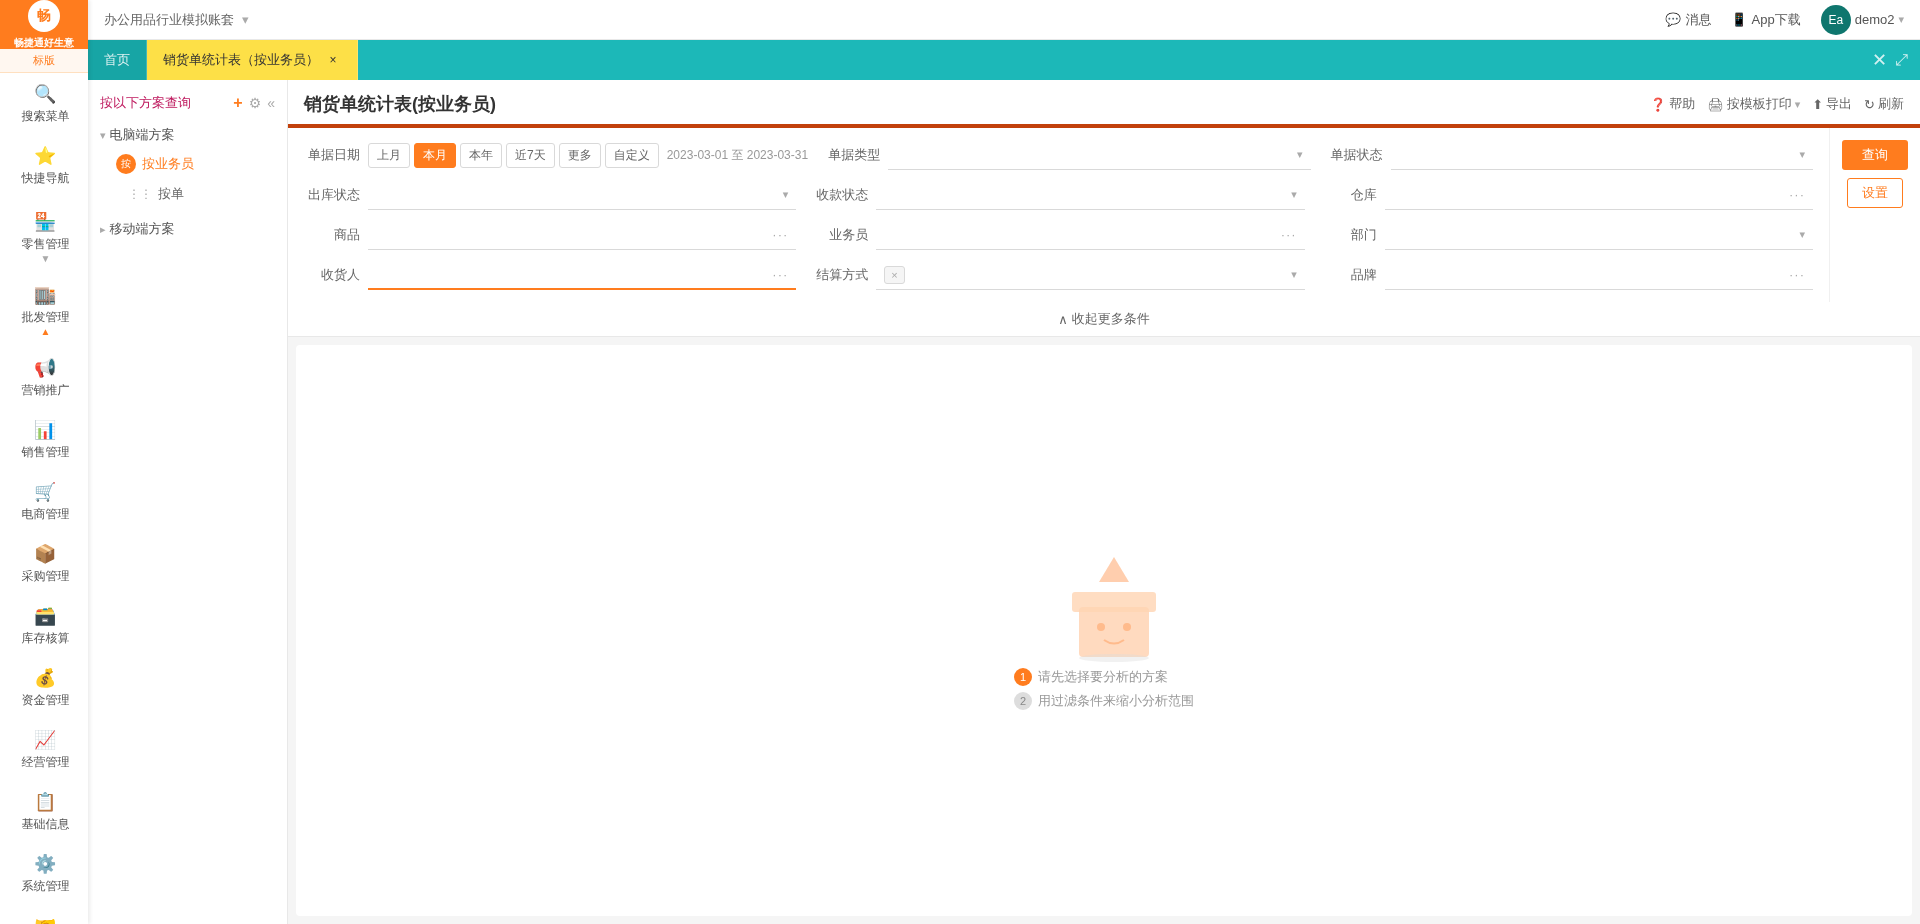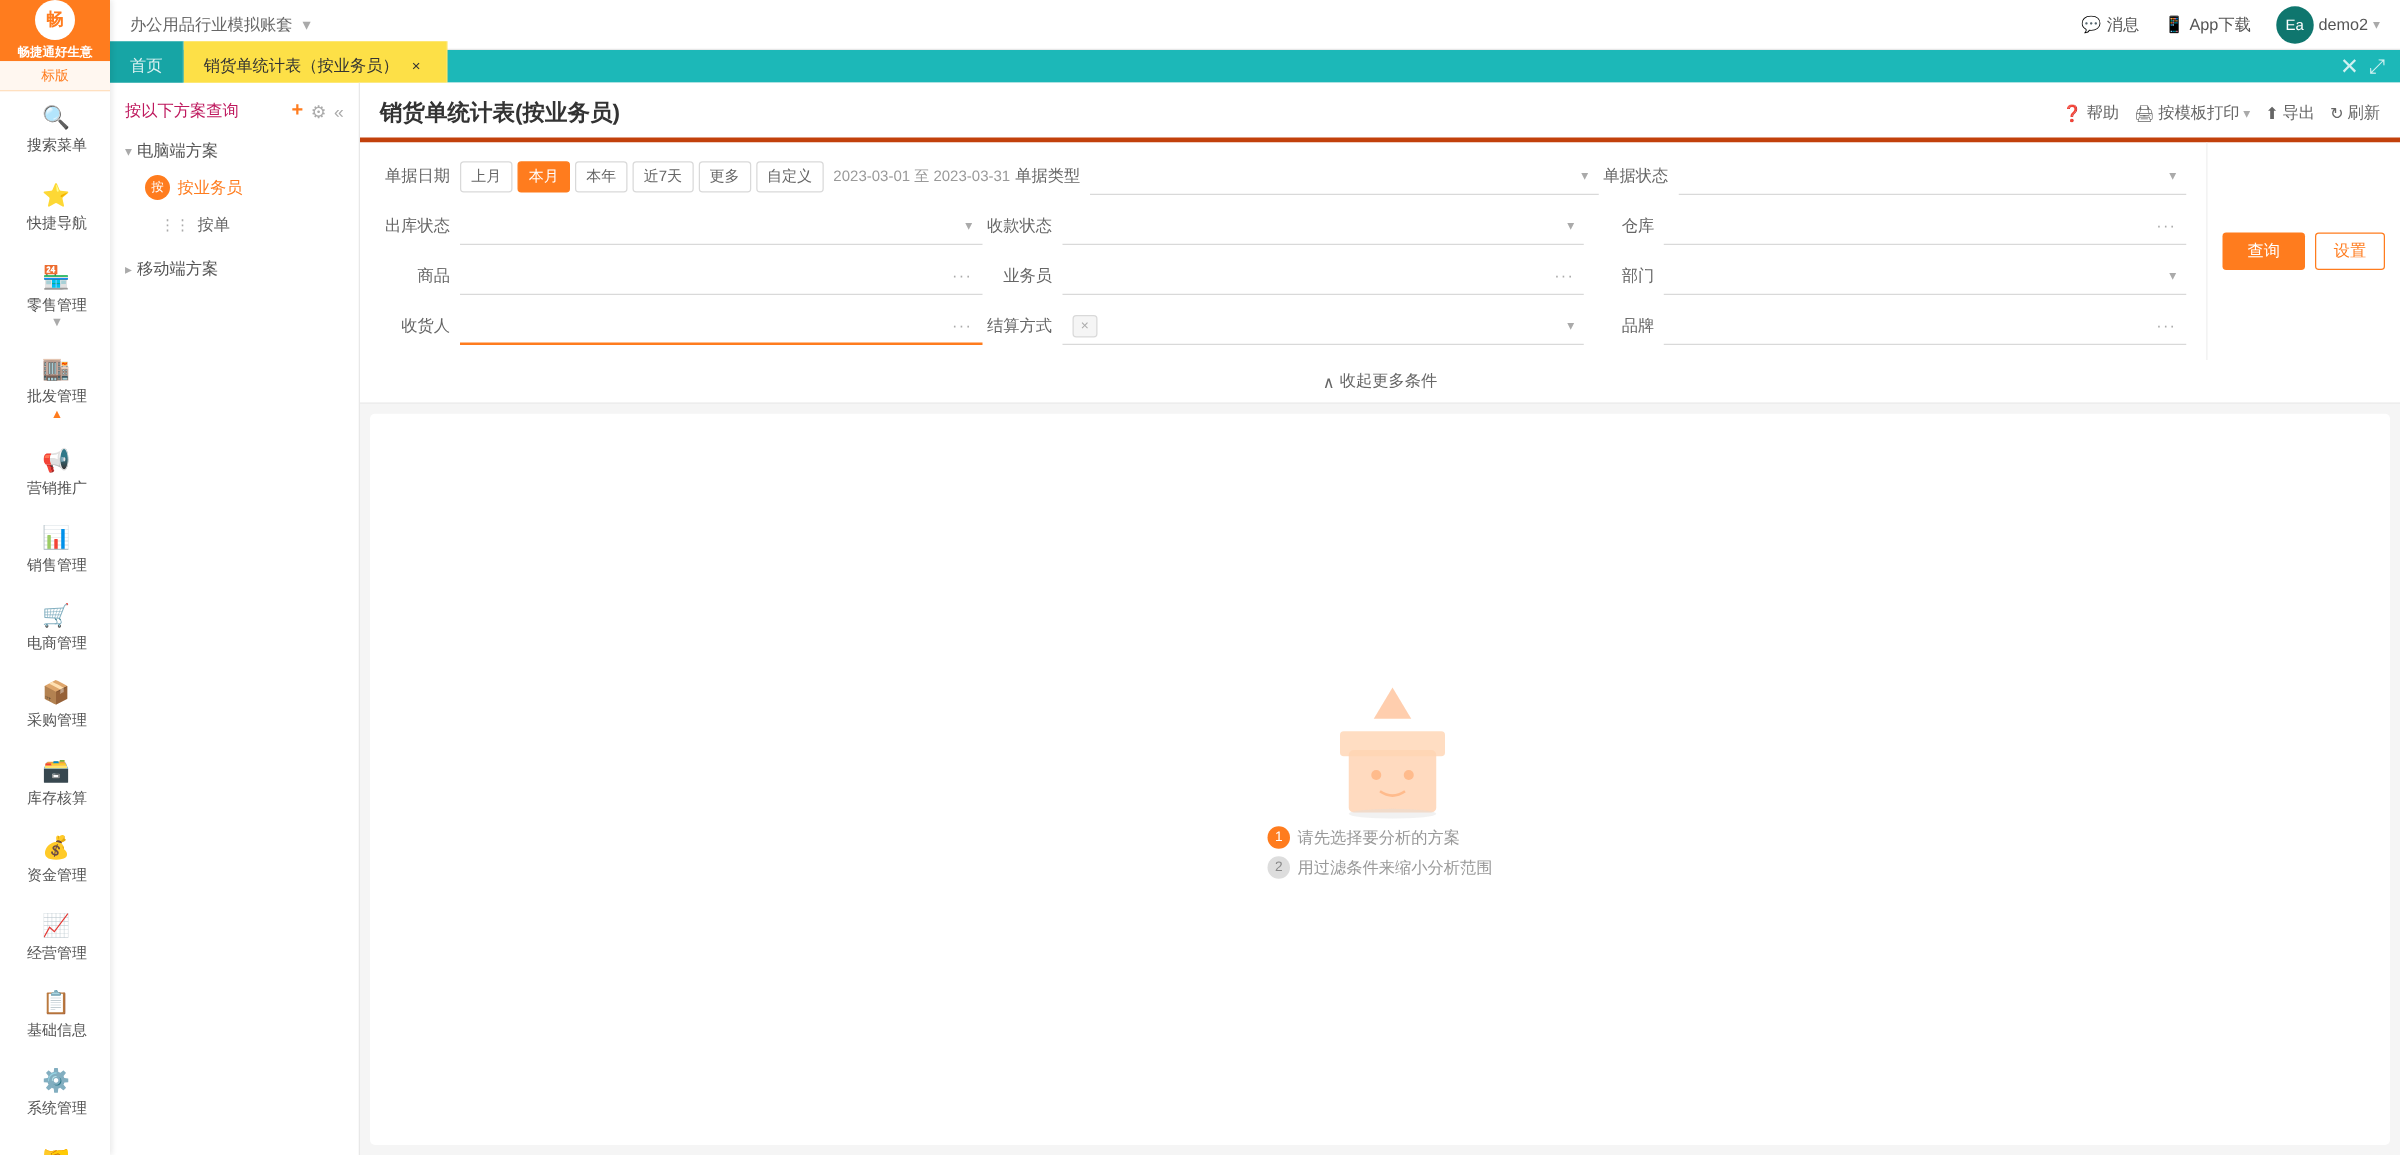--- a/index.html
+++ b/index.html
@@ -103,21 +103,21 @@
       background: #0f766e;
       display: flex;
       align-items: center;
       justify-content: center;
       color: #fff;
       font-size: 12px;
     }
 
     
     #tabbar {
-      height: 26px;
+      height: 40px;
       background: #1cb8b8;
       display: flex;
       align-items: center;
       padding: 0 0;
       flex-shrink: 0;
     }
     .tab-item {
       height: 40px;
       display: flex;
       align-items: center;
@@ -284,20 +284,21 @@
       color: #ff7c1e;
       border: 1px solid #ff7c1e;
       padding: 5px 14px;
       border-radius: 3px;
       cursor: pointer;
       font-size: 13px;
     }
     .filter-row {
       display: flex;
       align-items: center;
+      gap: 16px;
       margin-bottom: 10px;
     }
     .filter-row:last-child { margin-bottom: 0; }
     .filter-field {
       display: flex;
       align-items: center;
       gap: 8px;
       flex: 1;
     }
     .filter-label {
@@ -440,21 +441,21 @@
     .filter-section {
       display: flex;
       background: #fff;
     }
     .filter-main {
       flex: 1;
       padding: 12px 16px;
     }
     .filter-buttons {
       display: flex;
-      flex-direction: row;
+      flex-direction: column;
       align-items: center;
       justify-content: flex-start;
       padding: 12px 12px;
       gap: 8px;
       border-left: 1px solid #f0f0f0;
     }
   </style>
 </head>
 <body>
 

